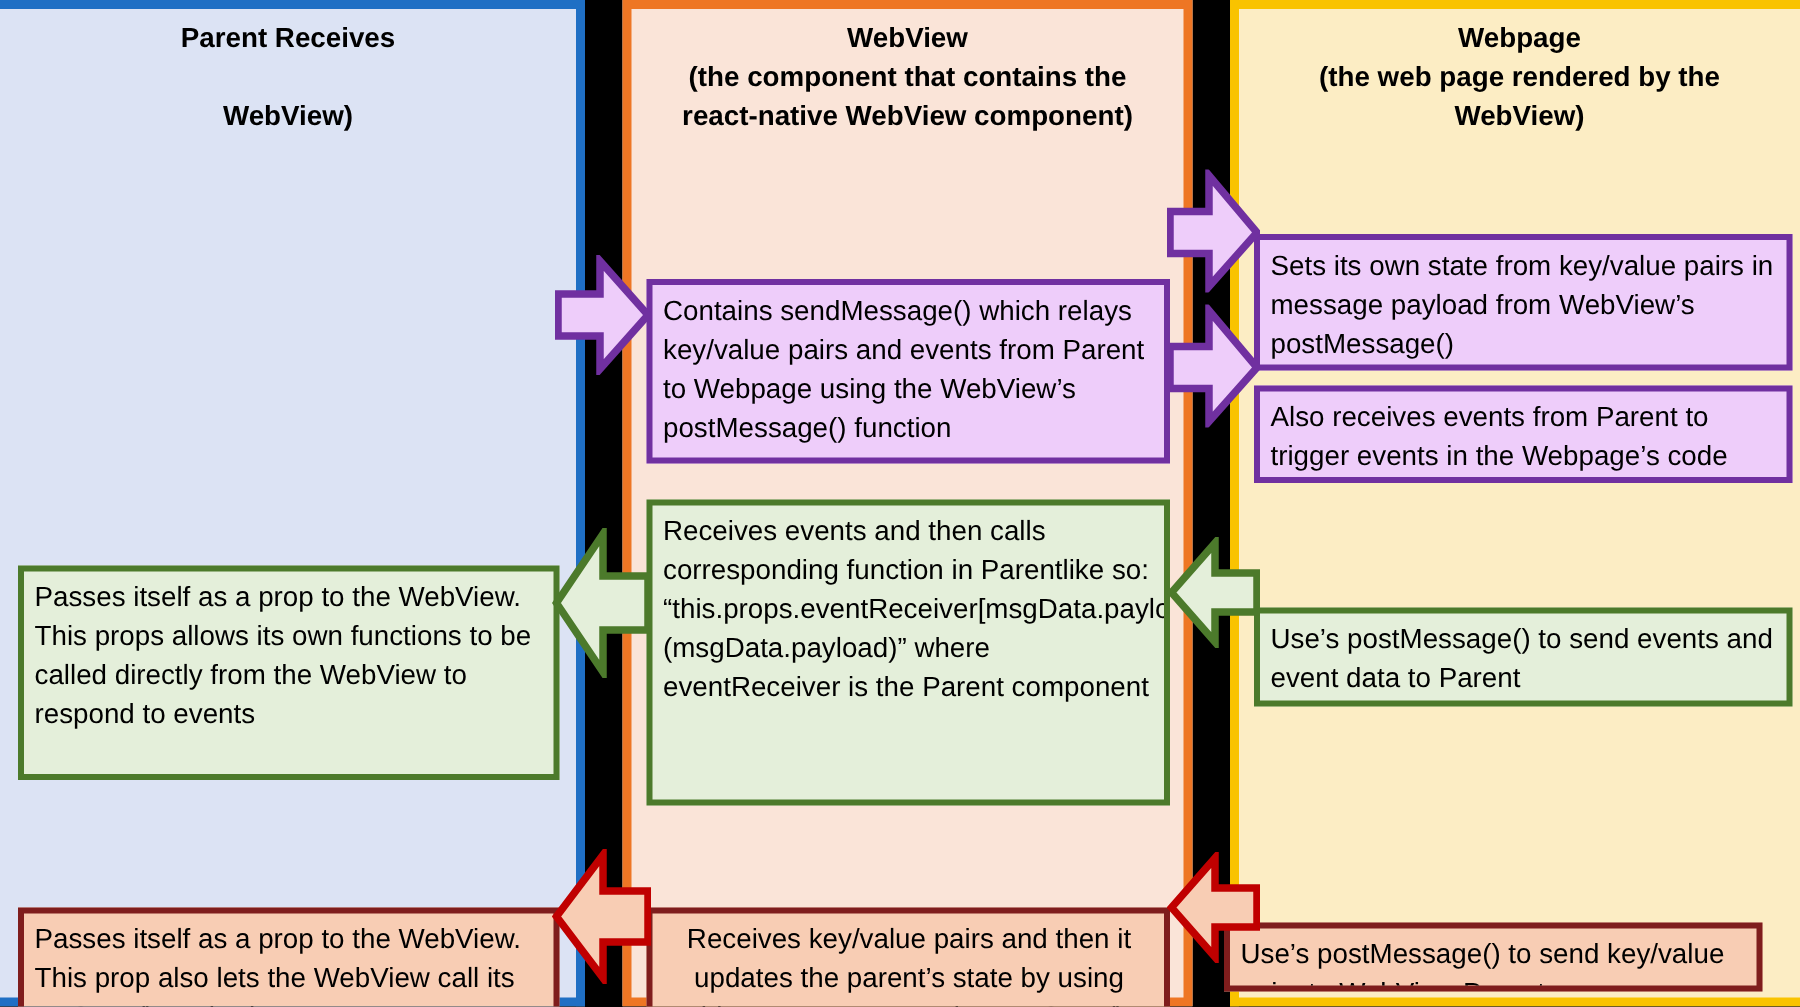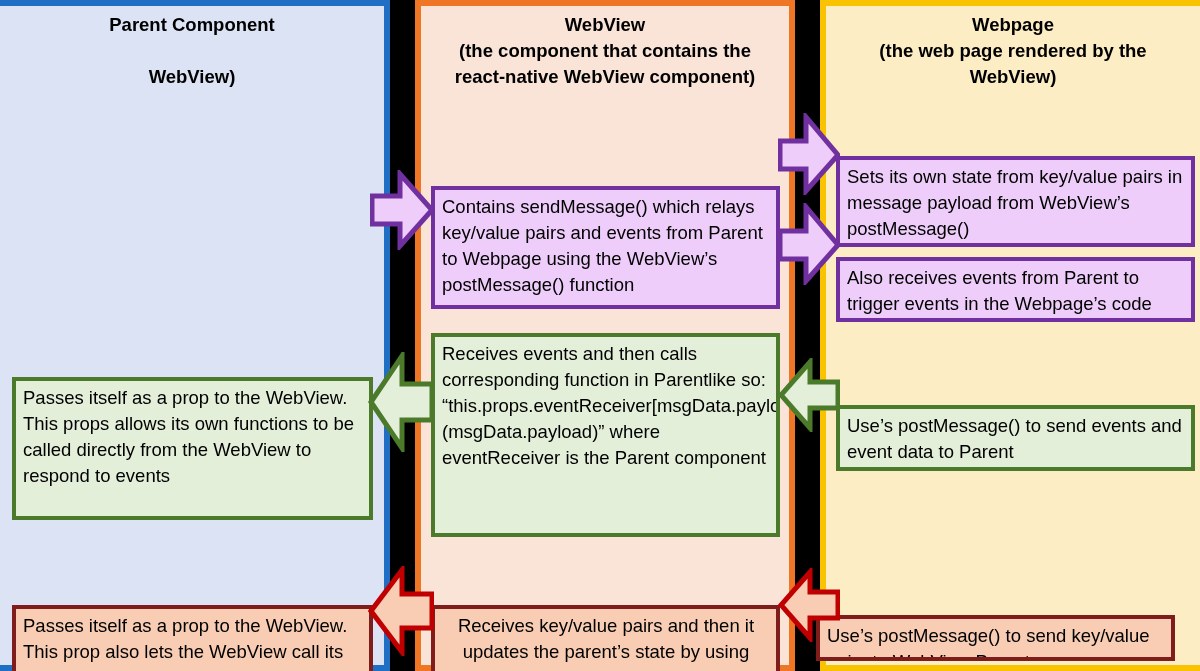--- a/index.html
+++ b/index.html
@@ -93,21 +93,21 @@
   }
   .arrow svg { display: block; }
 </style>
 </head>
 <body>
 
 <div class="canvas">
 
   <div class="column col-parent">
     <div class="col-title">
-      <span>Parent Component</span><br>
+      <span>Parent Receives</span><br>
       <br>
       <span>WebView)</span>
     </div>
   </div>
 
   <div class="column col-webview">
     <div class="col-title">
       <span>WebView</span><br>
       <span>(the component that contains the</span><br>
       <span>react-native WebView component)</span>

